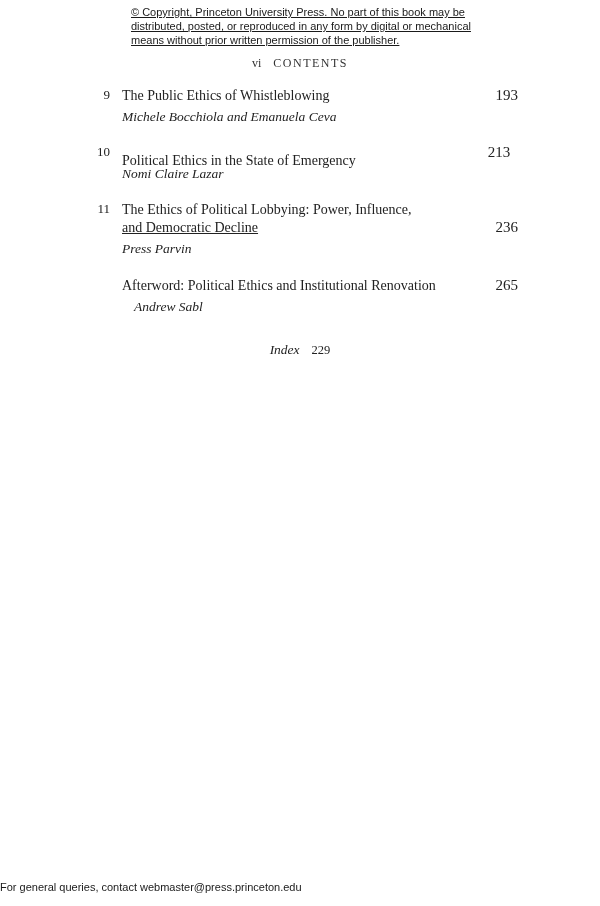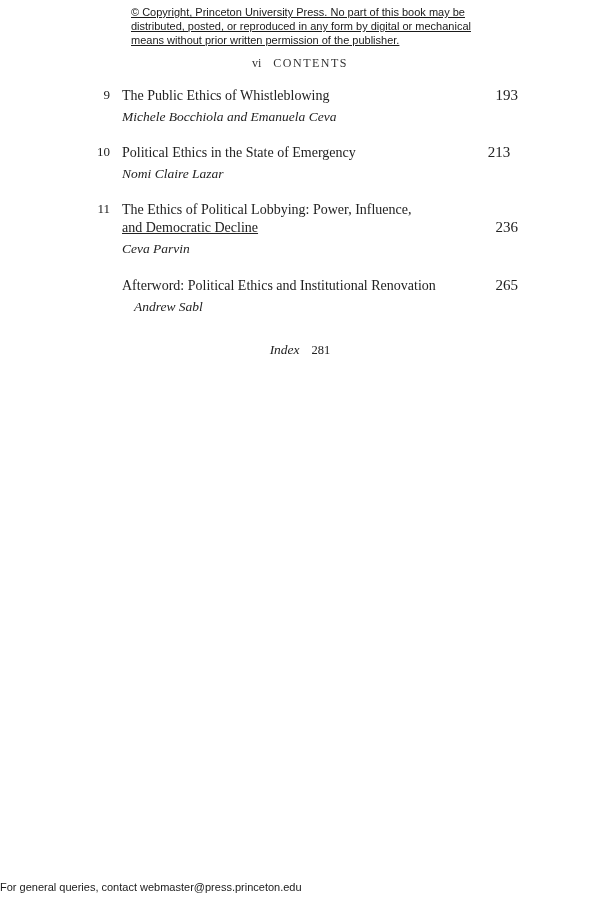--- a/index.html
+++ b/index.html
@@ -40,36 +40,36 @@
 
 <div class="entry" style="top:86px;">
   <span class="num" style="top:1px;">9</span>
   <span class="title" style="top:0;">The Public Ethics of Whistleblowing</span>
   <span class="page" style="top:1px;">193</span>
   <span class="author" style="top:23px;text-align:center;">Michele Bocchiola and Emanuela Ceva</span>
 </div>
 
 <div class="entry" style="top:143px;">
   <span class="num" style="top:1px;">10</span>
-  <span class="title" style="top:0;">Political Ethics in the State of Emergency</span>
+  <span class="title" style="top:8px;">Political Ethics in the State of Emergency</span>
   <span class="page" style="top:1px;text-align:center;">213</span>
   <span class="author" style="top:23px;">Nomi Claire Lazar</span>
 </div>
 
 <div class="entry" style="top:200px;">
   <span class="num" style="top:1px;">11</span>
   <span class="title" style="top:0;">The Ethics of Political Lobbying: Power, Influence,</span>
   <span class="title" style="top:18px;text-decoration:underline;">and Democratic Decline</span>
   <span class="page" style="top:19px;">236</span>
-  <span class="author" style="top:41px;">Ceva Parvin</span>
+  <span class="author" style="top:41px;">Press Parvin</span>
 </div>
 
 <div class="entry" style="top:276px;">
   <span class="title" style="top:0;">Afterword: Political Ethics and Institutional Renovation</span>
   <span class="page" style="top:1px;">265</span>
   <span class="author" style="top:23px;margin-left:12px;">Andrew Sabl</span>
 </div>
 
 <div class="index-line">
-  <span class="label">Index</span><span class="pg">281</span>
+  <span class="label">Index</span><span class="pg">229</span>
 </div>
 
 <div class="footer">For general queries, contact webmaster@press.princeton.edu</div>
 
 </body></html>

